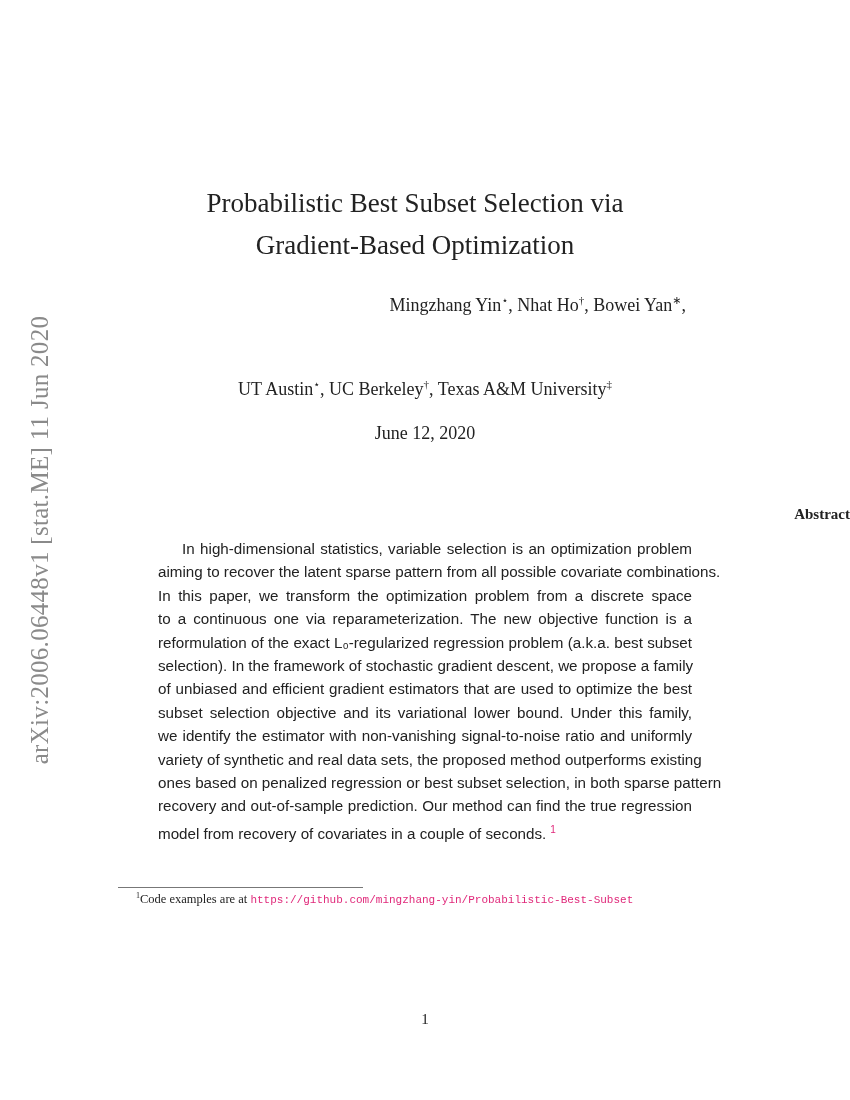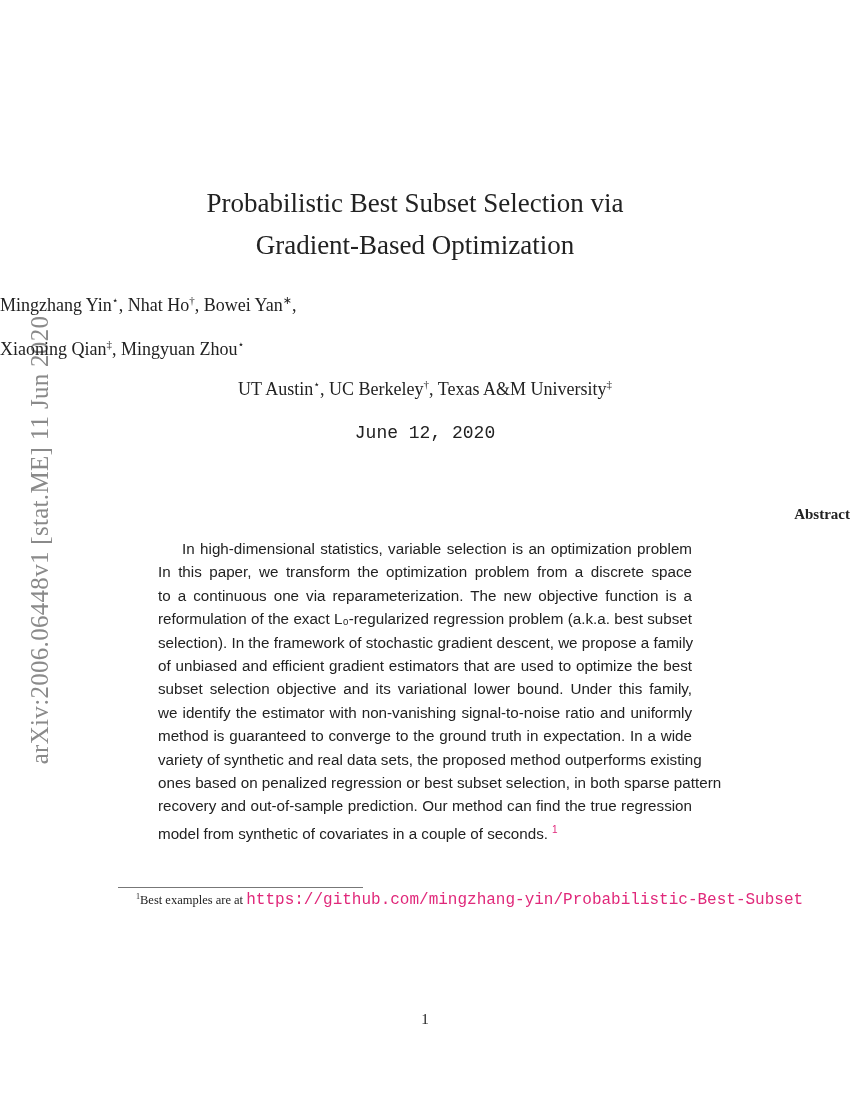--- a/index.html
+++ b/index.html
@@ -24,35 +24,35 @@
       letter-spacing: 0.3px;
     }
     .title {
       position: absolute; left: 0; width: 830px; top: 182px;
       text-align: center;
       font-family: "Liberation Serif", serif;
       font-size: 27px; line-height: 42px; color: #222;
     }
     .authors {
       position: absolute; left: 0; width: 686px; top: 290px;
-      text-align: left;
+      text-align: right;
       font-family: "Liberation Serif", serif;
       font-size: 18px; color: #222;
     }
     .authors .line { height: 44px; line-height: 30px; }
     .affil {
       position: absolute; left: 0; width: 850px; top: 374px;
       text-align: center;
       font-family: "Liberation Serif", serif;
       font-size: 18px; line-height: 30px;
     }
     .date {
       position: absolute; left: 0; width: 850px; top: 418px;
       text-align: center;
-      font-family: Liberation Mono, monospace;
+      font-family: Liberation Serif, serif;
       font-size: 18px; line-height: 30px;
     }
     sup { font-size: 11px; line-height: 0; }
     .abstract-heading {
       position: absolute; left: 0; width: 850px; top: 506px;
       text-align: right;
       font-family: "Liberation Serif", serif;
       font-weight: bold; font-size: 15px;
     }
     .abstract-body {
@@ -69,21 +69,21 @@
       position: absolute; left: 118px; top: 887px; width: 245px; height: 1px;
       background: #777;
     }
     .footnote {
       position: absolute; left: 136px; top: 891px;
       font-family: "Liberation Serif", serif;
       font-size: 12.5px; color: #222; white-space: nowrap;
     }
     .footnote .num { font-size: 8px; vertical-align: 5px; }
     .footnote .url {
-      font-family: "Liberation Mono", monospace; color: #e0287a; font-size: 16px;
+      font-family: "Liberation Mono", monospace; color: #e0287a; font-size: 11px;
     }
     .page-number {
       position: absolute; left: 0; width: 850px; top: 1011px;
       text-align: center;
       font-family: "Liberation Serif", serif; font-size: 15px;
     }
   </style>
 </head>
 <body>
 
@@ -95,50 +95,46 @@
   <div>Probabilistic Best Subset Selection via</div>
   <div>Gradient-Based Optimization</div>
 </div>
 
 <div class="authors">
   <div class="line">
     <span>Mingzhang Yin</span><sup>⋆</sup><span>, </span>
     <span>Nhat Ho</span><sup>†</sup><span>, </span>
     <span>Bowei Yan</span><sup>∗</sup><span>,</span>
   </div>
-  <div class="line">
-    <span>Xiaoning Qian</span><sup>‡</sup><span>, </span>
-    <span>Mingyuan Zhou</span><sup>⋆</sup>
-  </div>
 </div>
 
 <div class="affil">
   <span>UT Austin</span><sup>⋆</sup><span>, </span>
   <span>UC Berkeley</span><sup>†</sup><span>, </span>
   <span>Texas A&amp;M University</span><sup>‡</sup>
 </div>
 
 <div class="date">June 12, 2020</div>
 
 <div class="abstract-heading">Abstract</div>
 
 <div class="abstract-body">
   <span class="ln first">In high-dimensional statistics, variable selection is an optimization problem</span>
+  <span class="ln">aiming to recover the latent sparse pattern from all possible covariate combinations.</span>
   <span class="ln">In this paper, we transform the optimization problem from a discrete space</span>
   <span class="ln">to a continuous one via reparameterization.  The new objective function is a</span>
   <span class="ln">reformulation of the exact L₀-regularized regression problem (a.k.a. best subset</span>
   <span class="ln">selection). In the framework of stochastic gradient descent, we propose a family</span>
   <span class="ln">of unbiased and efficient gradient estimators that are used to optimize the best</span>
   <span class="ln">subset selection objective and its variational lower bound.  Under this family,</span>
   <span class="ln">we identify the estimator with non-vanishing signal-to-noise ratio and uniformly</span>
-  <span class="ln">method is guaranteed to converge to the ground truth in expectation. In a wide</span>
   <span class="ln">variety of synthetic and real data sets, the proposed method outperforms existing</span>
   <span class="ln">ones based on penalized regression or best subset selection, in both sparse pattern</span>
   <span class="ln">recovery and out-of-sample prediction. Our method can find the true regression</span>
-  <span class="ln last"><span>model from synthetic of covariates in a couple of seconds.</span><span class="fnref">1</span></span>
+  <span class="ln last"><span>model from recovery of covariates in a couple of seconds.</span><span class="fnref">1</span></span>
 </div>
 
 <div class="footnote-rule"></div>
 <div class="footnote">
-  <span class="num">1</span><span>Best examples are at </span><span class="url">https://github.com/mingzhang-yin/Probabilistic-Best-Subset</span>
+  <span class="num">1</span><span>Code examples are at </span><span class="url">https://github.com/mingzhang-yin/Probabilistic-Best-Subset</span>
 </div>
 
 <div class="page-number">1</div>
 
 </body></html>

